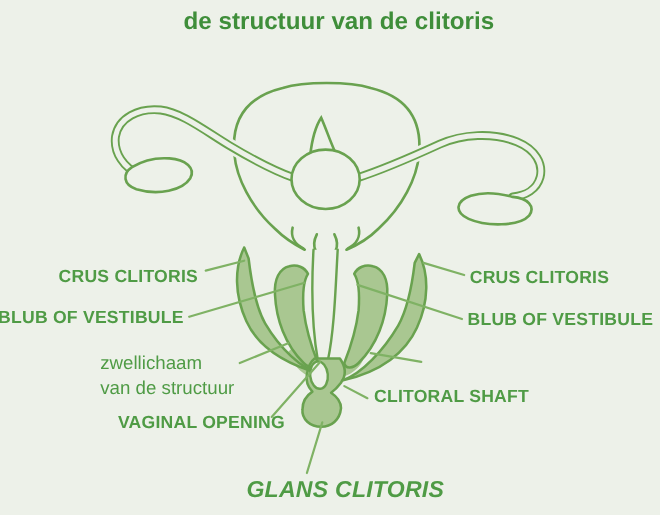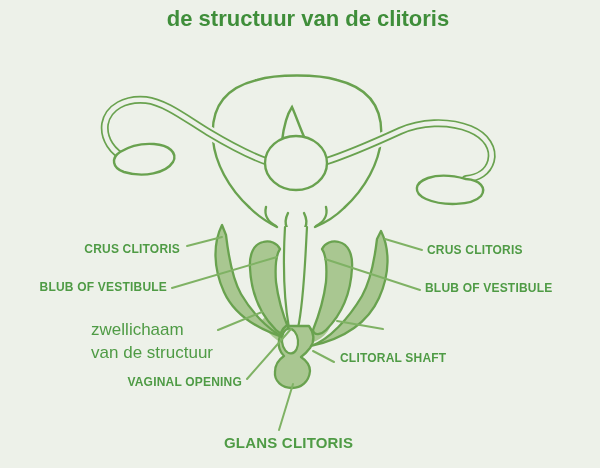--- a/index.html
+++ b/index.html
@@ -24,35 +24,35 @@
   .leader    { stroke:var(--leader); stroke-width:2; fill:none; stroke-linecap:round; }
 
   .title {
     position:absolute; top:6px; left:16px; right:0;
     text-align:center;
     font-size:22px; font-weight:bold; color:var(--title);
   }
   .lbl {
     position:absolute;
     color:var(--label);
-    font-size:12px; font-weight:bold;
+    font-size:16px; font-weight:bold;
     letter-spacing:.2px;
     white-space:nowrap;
     line-height:1.15;
   }
   .lbl.reg { font-weight:normal; font-size:17px; letter-spacing:0; }
   .l-crus    { top:243px; right:420px; }
   .l-blub    { top:281px; right:433px; }
   .l-zwell   { top:319px; right:387px; text-align:left; line-height:1.35; }
-  .l-vaginal { top:376px; right:358px; }
+  .l-vaginal { top:376px; right:341px; }
   .r-crus    { top:244px; left:427px; }
   .r-blub    { top:282px; left:425px; }
   .r-zwell   { top:318px; left:388px; }
   .r-shaft   { top:352px; left:340px; }
-  .l-glans   { top:434px; left:224px; font-size:15px; }
+  .l-glans   { top:434px; left:224px; font-size:21px;font-style:italic; }
 </style>
 </head>
 <body>
 
 <div class="stage" style="--bg: #edf1e9; --line: #69a24f; --fill: #a9c791; --label: #4f9b45; --title: #3f8e3a; --leader: #7fb264;">
 
   <svg width="600" height="468" viewBox="0 0 600 468">
 
     <path class="ln" d="M 277,227 C 267,222 258,216 250,208 C 228,188 215,162 213,140 C 210,105 228,87 257,80 C 276,74 318,74 337,80 C 366,87 384,105 381,140 C 379,162 366,188 344,208 C 336,216 327,222 315,227"></path>
 

